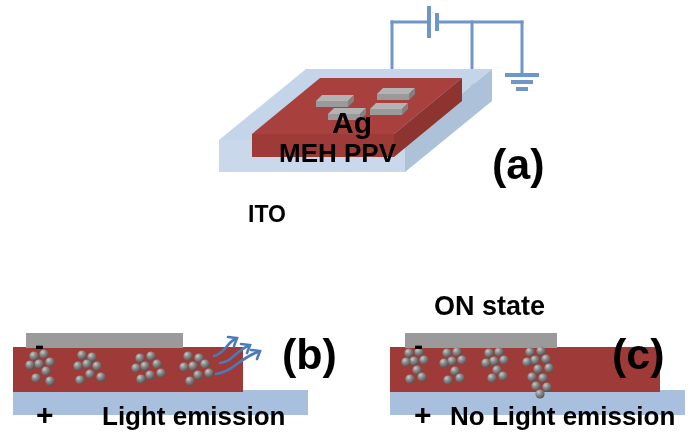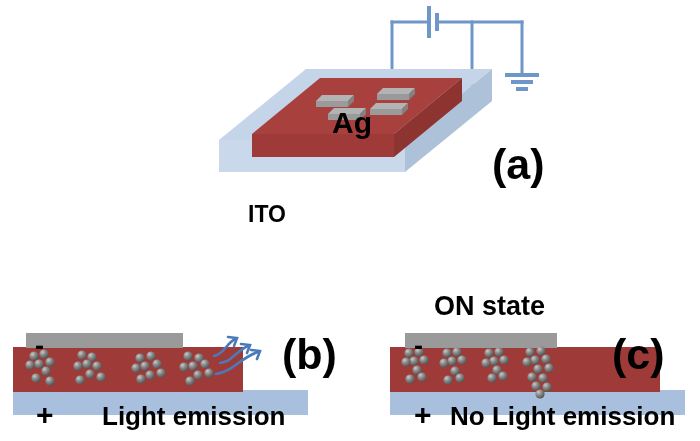--- a/index.html
+++ b/index.html
@@ -244,20 +244,21 @@
         <circle cx="532" cy="377" r="4.6"></circle>
       <circle cx="543" cy="378" r="4.6"></circle>
         <circle cx="536" cy="386" r="4.6"></circle>
       <circle cx="547" cy="387" r="4.6"></circle>
         <circle cx="540" cy="394" r="4.6"></circle>
     </g>
 
   </svg>
 
   <div class="lbl" id="lbl-ag">Ag</div>
+  <div class="lbl" id="lbl-mehppv">MEH PPV</div>
   <div class="lbl" id="lbl-ito">ITO</div>
   <div class="lbl" id="lbl-a">(a)</div>
 
   <div class="lbl" id="lbl-b">(b)</div>
   <div class="lbl" id="lbl-minus-b">-</div>
   <div class="lbl" id="lbl-plus-b">+</div>
   <div class="lbl" id="lbl-on">ON state</div>
 
   <div class="lbl" id="lbl-light">Light emission</div>
   <div class="lbl" id="lbl-c">(c)</div>

